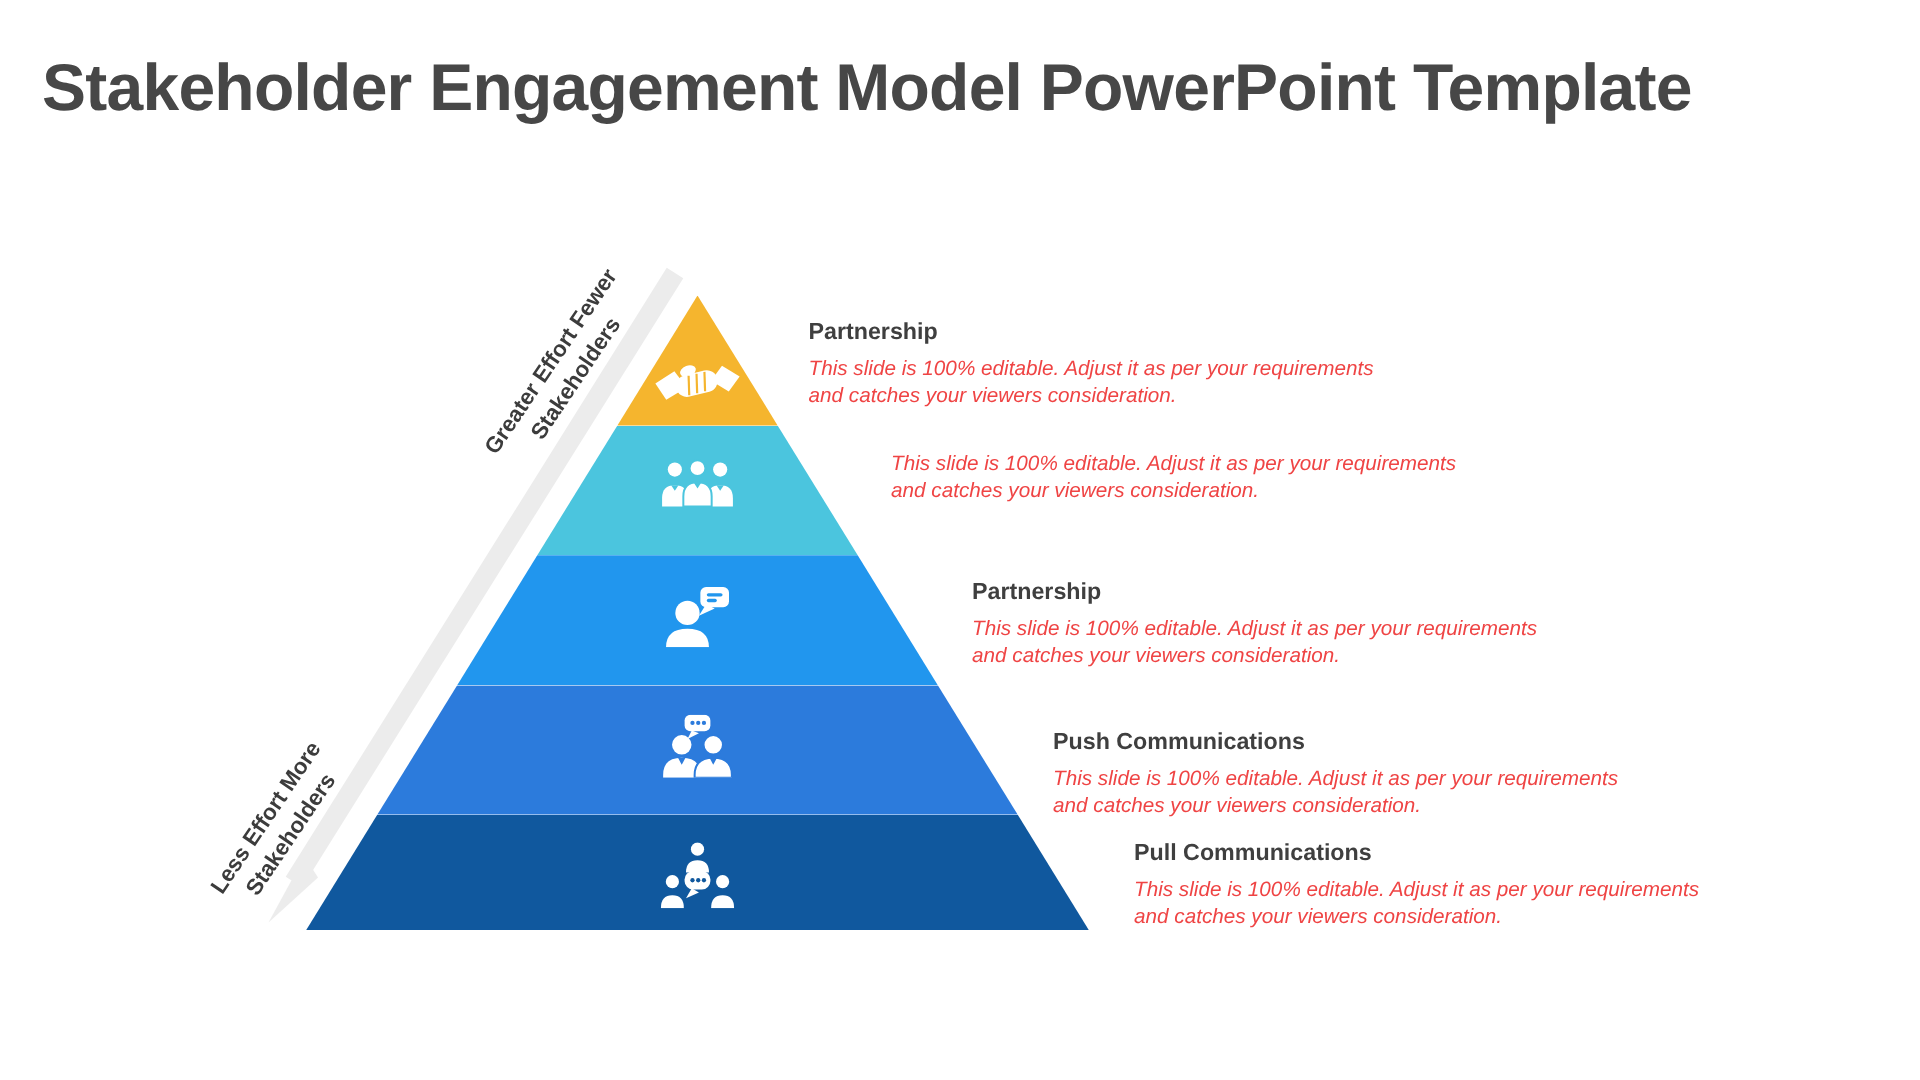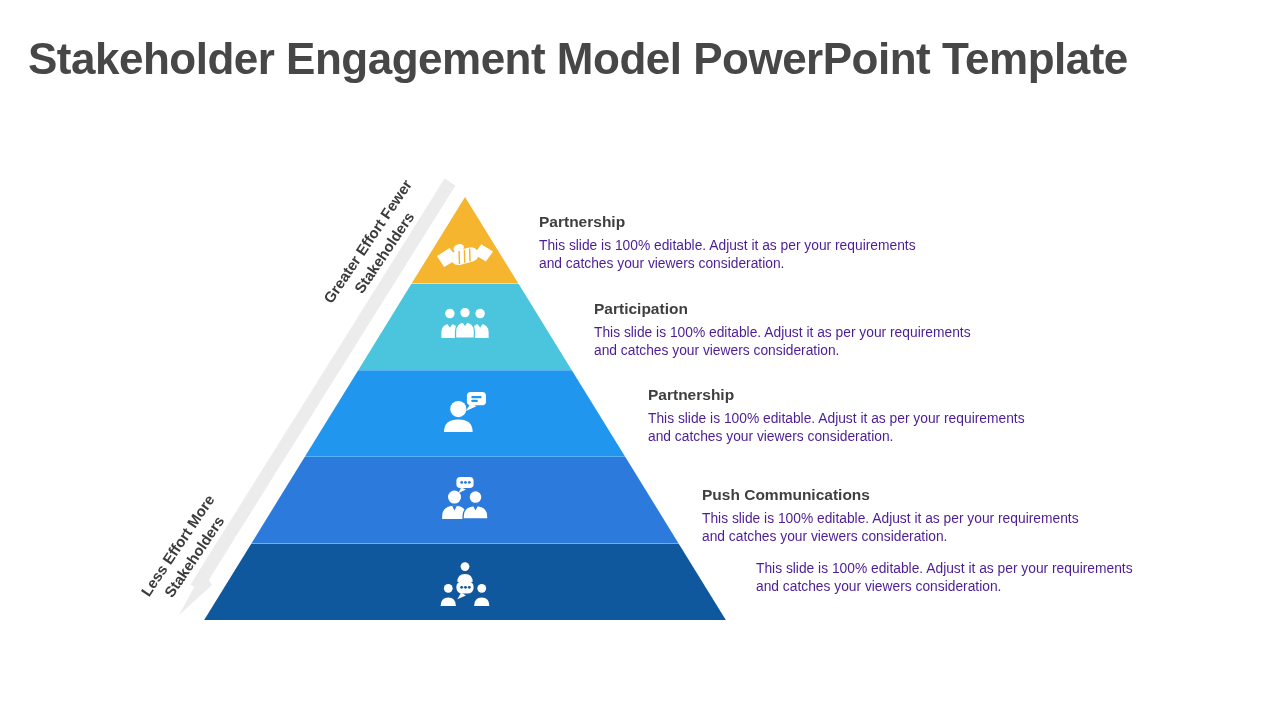--- a/index.html
+++ b/index.html
@@ -37,21 +37,21 @@
   .band .icon{
     position:absolute;left:50%;top:43px;transform:translate(-50%,-50%);
   }
   .band-0 .icon{top:62px;}
   .band-1 .icon{top:41px;}
   .annotation{position:absolute;width:440px;}
   .annotation .heading{
     font-size:15.5px;font-weight:700;color:#3f3f3f;margin-bottom:6px;
   }
   .annotation .body-line{
-    font-size:13.8px;color:#4c1d95;line-height:1.32;white-space:nowrap;
+    font-style:italic;font-size:13.8px;color:#ef4444;line-height:1.32;white-space:nowrap;
   }
   .ann-0{left:539px;top:213px;}
   .ann-1{left:594px;top:300px;}
   .ann-2{left:648px;top:386px;}
   .ann-3{left:702px;top:473px;margin-top:13px;}
   .ann-4{left:756px;top:560px;}
 </style>
 </head>
 <body>
 
@@ -179,36 +179,36 @@
 
     </div>
 
     <div class="annotation ann-0">
       <div class="heading">Partnership</div>
       <div class="body-line">This slide is 100% editable. Adjust it as per your requirements</div>
       <div class="body-line">and catches your viewers consideration.</div>
     </div>
 
     <div class="annotation ann-1">
-      <div class="heading">Participation</div>
       <div class="body-line">This slide is 100% editable. Adjust it as per your requirements</div>
       <div class="body-line">and catches your viewers consideration.</div>
     </div>
 
     <div class="annotation ann-2">
       <div class="heading">Partnership</div>
       <div class="body-line">This slide is 100% editable. Adjust it as per your requirements</div>
       <div class="body-line">and catches your viewers consideration.</div>
     </div>
 
     <div class="annotation ann-3">
       <div class="heading">Push Communications</div>
       <div class="body-line">This slide is 100% editable. Adjust it as per your requirements</div>
       <div class="body-line">and catches your viewers consideration.</div>
     </div>
 
     <div class="annotation ann-4">
+      <div class="heading">Pull Communications</div>
       <div class="body-line">This slide is 100% editable. Adjust it as per your requirements</div>
       <div class="body-line">and catches your viewers consideration.</div>
     </div>
 
   </div>
 </div>
 
 </body></html>

